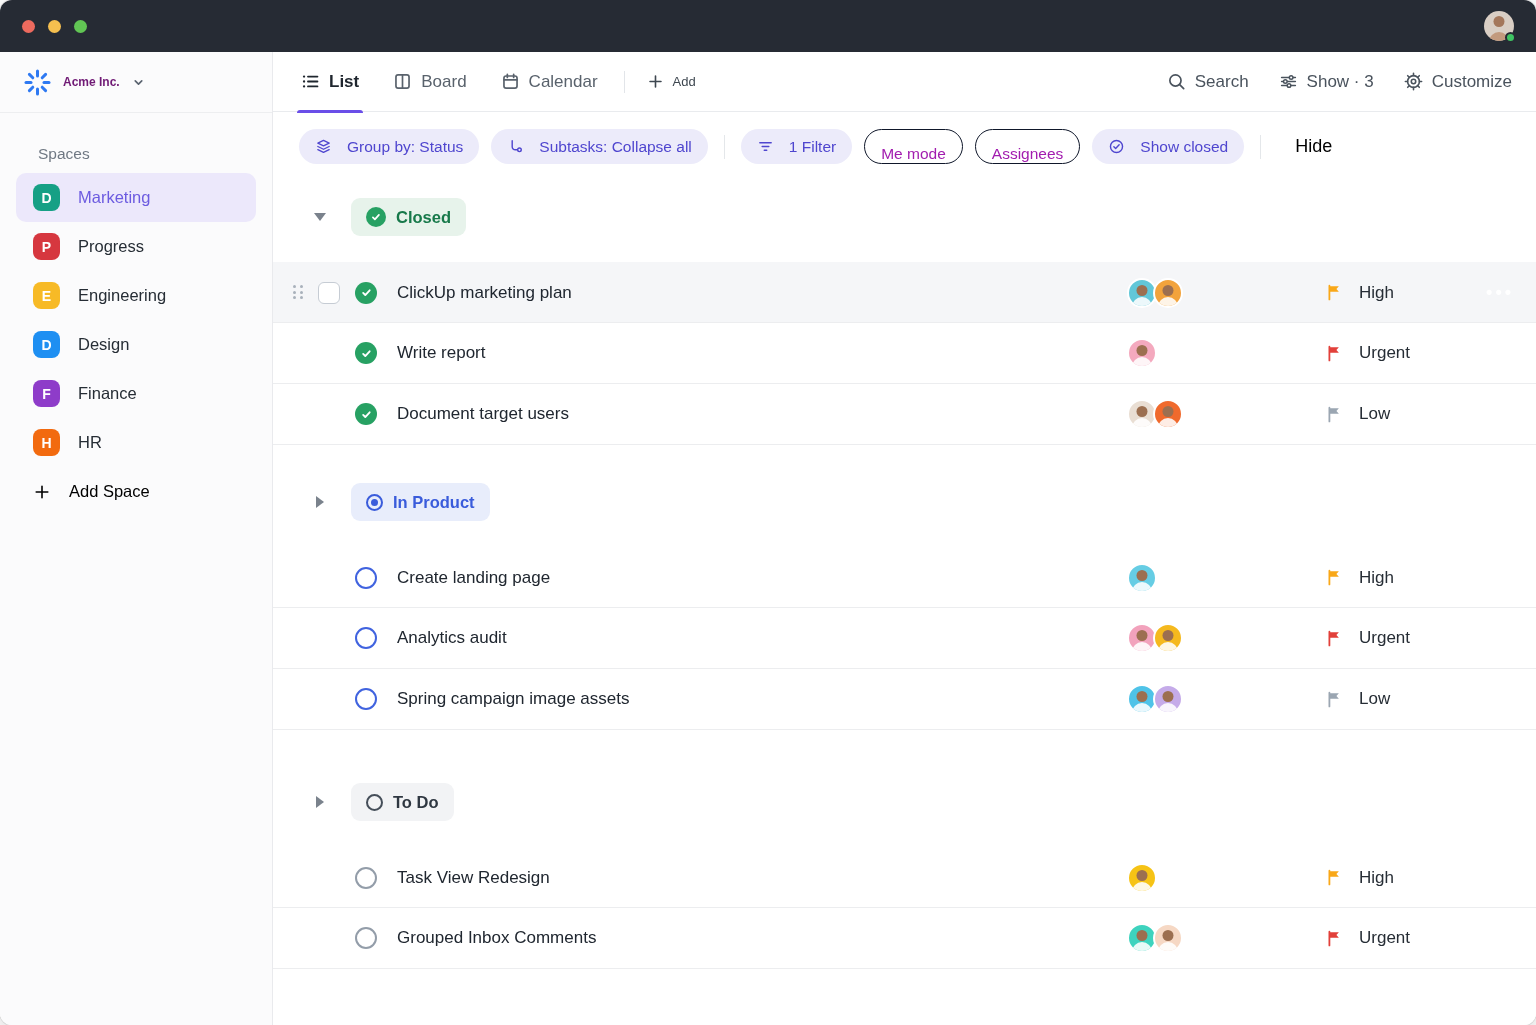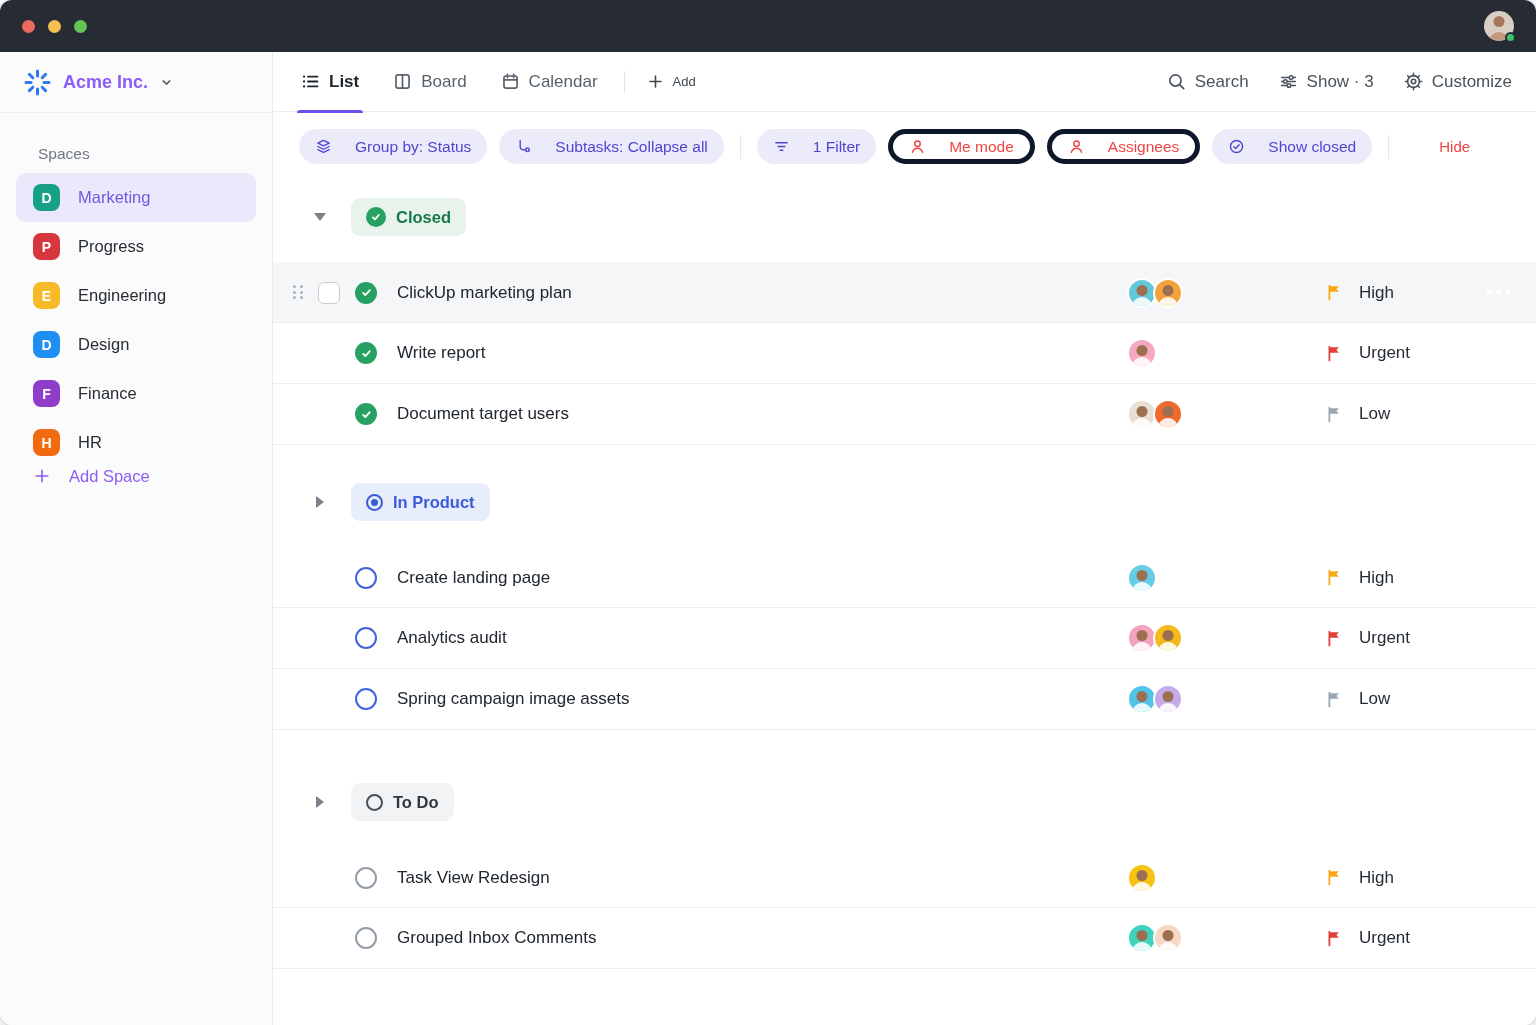--- a/index.html
+++ b/index.html
@@ -20,54 +20,54 @@
   .tb-avatar .ph::after { content:""; position:absolute; bottom:-3px; left:50%; transform:translateX(-50%);
       width:20px; height:12px; border-radius:10px 10px 0 0; background:#C29A7E; }
   .tb-status { position:absolute; right:-2px; bottom:-2px; width:11px; height:11px; border-radius:50%;
       background:#3FC463; border:2px solid #262B34; }
 
   .body-row { display:flex; height:973px; }
 
   
   .sidebar { width:273px; flex:none; background:#FBFBFC; border-right:1px solid #E9EAED; display:flex; flex-direction:column; }
   .ws-header { height:61px; display:flex; align-items:center; gap:12px; padding:0 24px; border-bottom:1px solid #EDEEF0; cursor:pointer; }
-  .ws-name { font-size:18px; font-weight:700; color:#8b5cf6; }
+  .ws-name { font-size:12px; font-weight:700; color:#701a75; }
   .nav { padding:10px 0 0; }
   .nav-item { height:49px; display:flex; align-items:center; gap:15px; padding:0 32px 0 42px; color:#2A323C; font-size:16.5px; cursor:pointer; }
   .nav-item svg { color:#4A525C; }
   .badge { margin-left:auto; min-width:26px; height:23px; border-radius:12px; background:#ED4880; color:#fff;
            font-size:13.5px; font-weight:700; display:flex; align-items:center; justify-content:center; padding:0 8px; }
   .spaces-label { margin:32px 0 10px; padding:0 38px; color:#6F7883; font-size:15.5px; }
   .space-item { height:49px; margin:0 16px; border-radius:10px; display:flex; align-items:center; gap:18px; padding:0 17px; cursor:pointer; }
   .space-item.selected { background:#ECE8FB; }
   .space-item.selected .space-name { color:#6C5BE0; font-weight:500; }
   .space-badge { width:27px; height:27px; border-radius:8px; color:#fff; font-weight:700; font-size:14px;
                  display:flex; align-items:center; justify-content:center; flex:none; }
   .space-name { font-size:16.5px; color:#262D35; }
-  .add-space { height:49px; margin:0 16px; display:flex; align-items:flex-start; gap:18px; padding:0 17px; color:#8b5cf6; font-size:16.5px; cursor:pointer; }
+  .add-space { height:49px; margin:0 16px; display:flex; align-items:center; gap:18px; padding:0 17px; color:#000000; font-size:16.5px; cursor:pointer; }
 
   
   .main { flex:1; min-width:0; background:#fff; overflow:hidden; }
   .toolbar { height:60px; display:flex; align-items:center; border-bottom:1px solid #E9EBEE; padding:0 24px 0 26px; }
   .tab { position:relative; height:60px; display:flex; align-items:center; gap:9px; padding:0 2px; margin-right:30px;
          font-size:17px; color:#59626C; cursor:pointer; }
   .tab.active { color:#1F262E; font-weight:600; }
   .tab.active .underline { position:absolute; left:-2px; right:-2px; bottom:-1px; height:3px; border-radius:3px 3px 0 0; background:#6A4EE8; }
   .vdiv { width:1px; height:22px; background:#E2E5E9; margin:0 22px 0 -6px; }
   .tb-btn { display:flex; align-items:center; gap:9px; font-size:13px; color:#3E4750; cursor:pointer; }
   .toolbar .spacer { flex:1; }
   .tb-action { display:flex; align-items:center; gap:9px; font-size:17px; color:#4A535D; margin-left:30px; cursor:pointer; }
 
   .filterbar { display:flex; align-items:center; gap:12px; padding:17px 24px 0 26px; }
-  .pill { height:35px; border-radius:18px; display:flex; align-items:center; gap:23px; padding:0 16px;
+  .pill { height:35px; border-radius:18px; display:flex; align-items:center; gap:15px; padding:0 16px;
           font-size:15.5px; cursor:pointer; white-space:nowrap; }
   .pill.purple { background:#ECEBFA; color:#4F46CF; }
-  .pill.white  { background:#fff; color:#ef4444; border:5px solid #0f172a; }
+  .pill.white  { background:#fff; color:#a21caf; border:1px solid #0f172a;flex-direction:column; }
   .fdiv { width:1px; height:24px; background:#E4E7EA; margin:0 4px; }
-  .hide-btn { margin-left:34px; font-size:15px; color:#ef4444; cursor:pointer; }
+  .hide-btn { margin-left:18px; font-size:18px; color:#000000; cursor:pointer; }
 
   
   .group-header { display:flex; align-items:center; padding-left:40px; }
   .g-closed  { margin-top:34px; }
   .g-progress{ margin-top:38px; }
   .g-todo    { margin-top:53px; }
   .caret { width:14px; display:flex; justify-content:center; margin-right:24px; cursor:pointer; }
   .caret-down { width:0; height:0; border-left:6px solid transparent; border-right:6px solid transparent; border-top:8px solid #7A828C; }
   .caret-right{ width:0; height:0; border-top:6px solid transparent; border-bottom:6px solid transparent; border-left:8px solid #7A828C; }
   .gp { display:inline-flex; align-items:center; gap:10px; height:38px; padding:0 15px; border-radius:9px;

